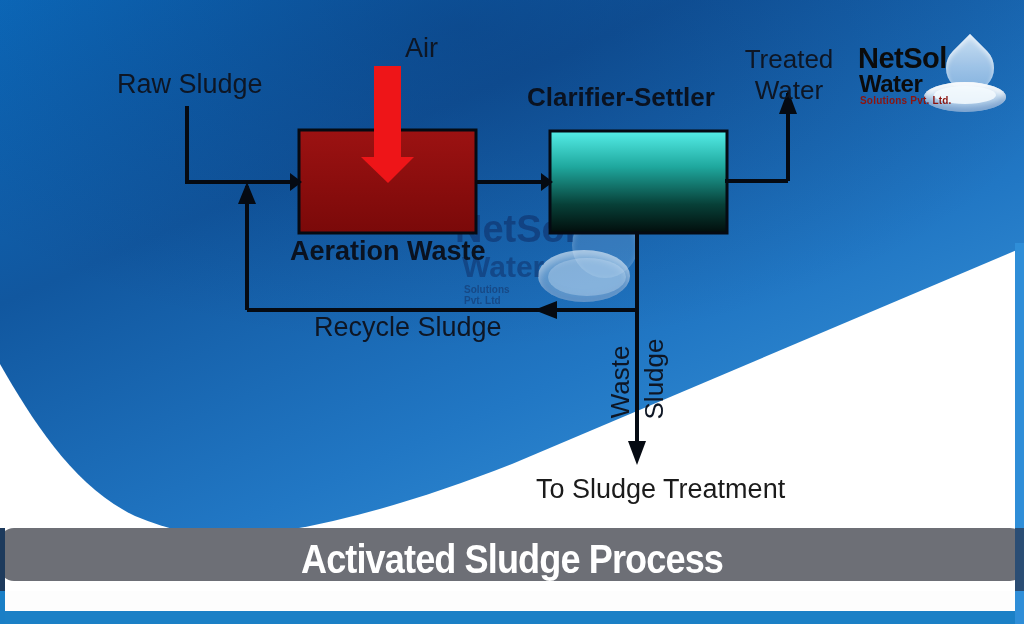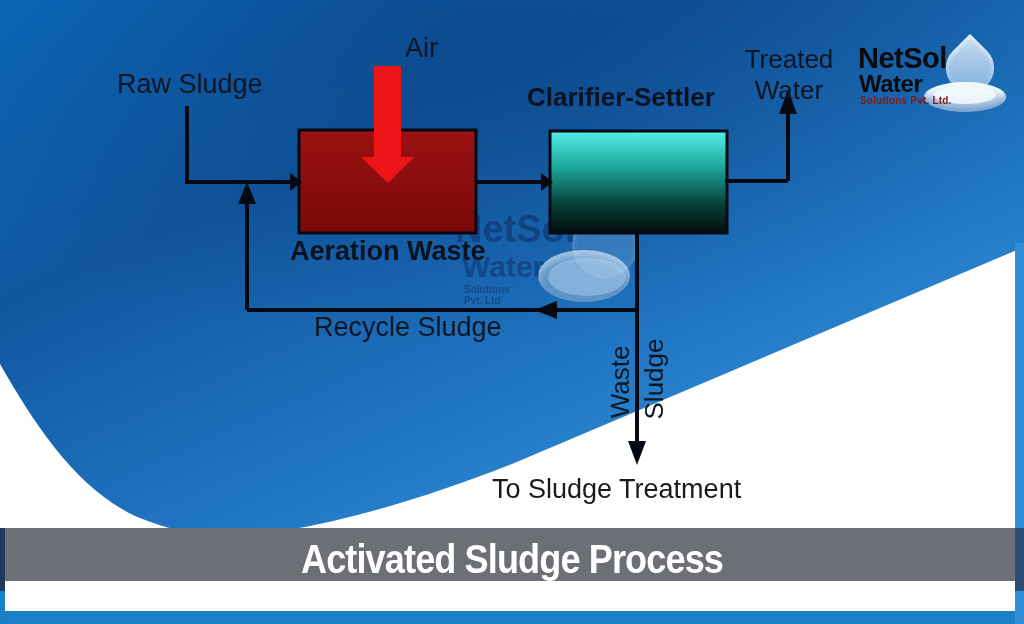--- a/index.html
+++ b/index.html
@@ -52,21 +52,21 @@
     background:linear-gradient(135deg,#d3e6f7 0%,#9fc4e8 55%,#7fb0de 100%);
     box-shadow:inset 2px 2px 5px rgba(255,255,255,0.8);opacity:0.95;}
   .logo-lens{position:absolute;left:924px;top:82px;width:82px;height:30px;
     border-radius:50%;
     background:linear-gradient(#f4fafd 0%,#cfe2f3 45%,#9cc0e5 100%);
     box-shadow:inset 0 -5px 6px rgba(100,140,190,0.55), inset 0 4px 5px rgba(255,255,255,0.9);
     opacity:0.97;}
   .logo-lens2{position:absolute;left:934px;top:86px;width:62px;height:18px;
     border-radius:50%;background:rgba(244,250,254,0.85);}
   
-  .banner{position:absolute;left:0;top:528px;width:1024px;height:53px;background:#6d6f76;}
+  .banner{position:absolute;left:0;top:528px;width:1024px;height:53px;background:#6d6f76;border-radius:14px;}
   .banner-title{
     width:100%;height:63px;line-height:62px;text-align:center;color:#ffffff;
     font-size:41px;font-weight:700;letter-spacing:-1px;transform:scaleX(0.88);
     white-space:nowrap;
   }
   .white-strip{position:absolute;left:0;top:591px;width:1024px;height:20px;background:#fdfdfd;}
   .bottom-bar{position:absolute;left:0;top:611px;width:1024px;height:13px;background:#1b80c6;}
   .rb1{position:absolute;left:1015px;top:243px;width:9px;height:285px;background:#2f8ed8;}
   .rb2{position:absolute;left:1015px;top:528px;width:9px;height:63px;background:#2a4d74;}
   .rb3{position:absolute;left:1015px;top:591px;width:9px;height:33px;background:#2f8ed8;}
@@ -147,21 +147,21 @@
   <div class="dlabel" style="left:369px;top:34px;margin-left:36px;">Air</div>
   <div class="dlabel bold" style="left:290px;top:237px;">Aeration Waste</div>
   <div class="dlabel bold" style="left:527px;top:84px;font-size:26px;">Clarifier-Settler</div>
   <div class="treated">
     <div>Treated</div>
     <div>Water</div>
   </div>
   <div class="dlabel" style="left:314px;top:313px;">Recycle Sludge</div>
   <div class="vlabel" style="left:560px;top:367px;">Waste</div>
   <div class="vlabel" style="left:594px;top:364px;">Sludge</div>
-  <div class="dlabel" style="left:492px;top:475px;color:#1b1b1b;">To Sludge Treatment</div>
+  <div class="dlabel" style="left:536px;top:475px;color:#1b1b1b;">To Sludge Treatment</div>
 
   <div>
     <div class="logo-drop"></div>
     <div class="logo-lens"></div>
     <div class="logo-lens2"></div>
     <div class="logo-name">NetSol</div>
     <div class="logo-word">Water</div>
     <div class="logo-tagline">Solutions Pvt. Ltd.</div>
   </div>
 

